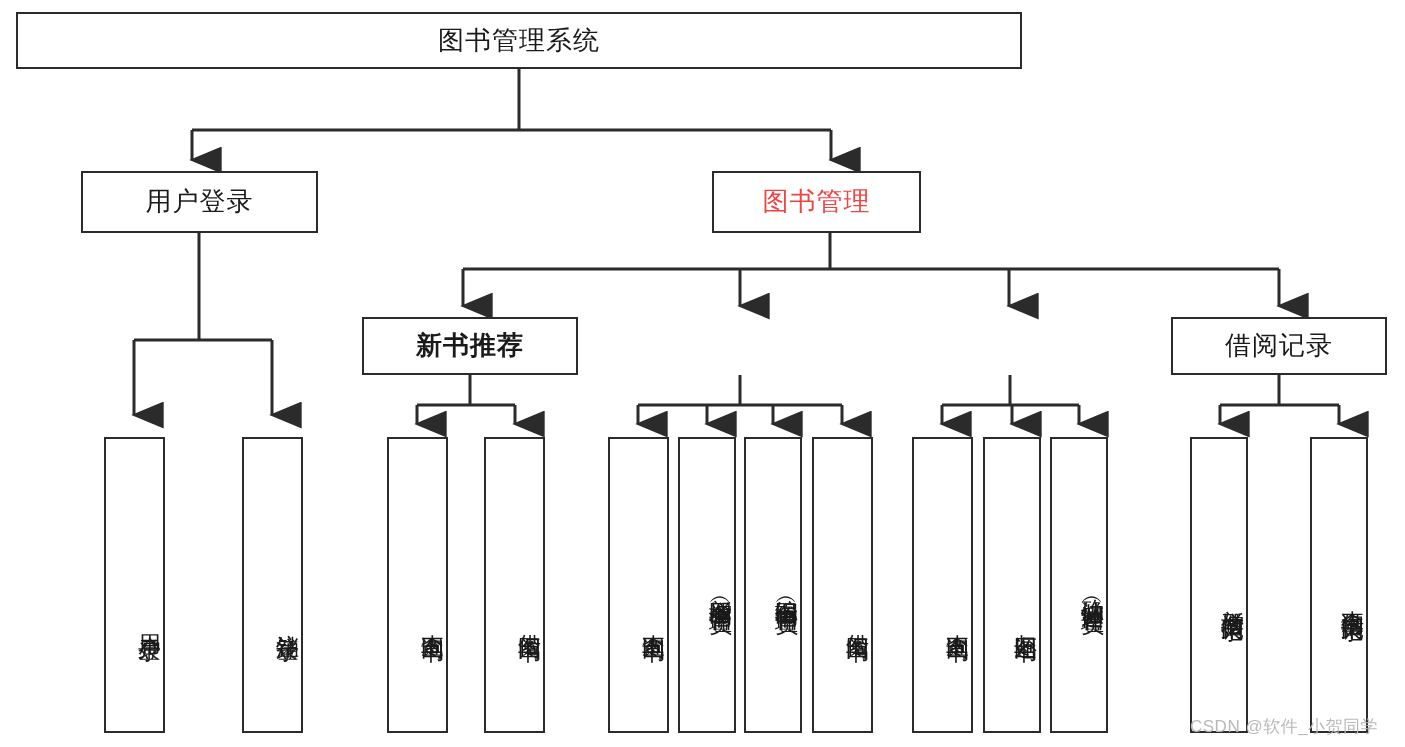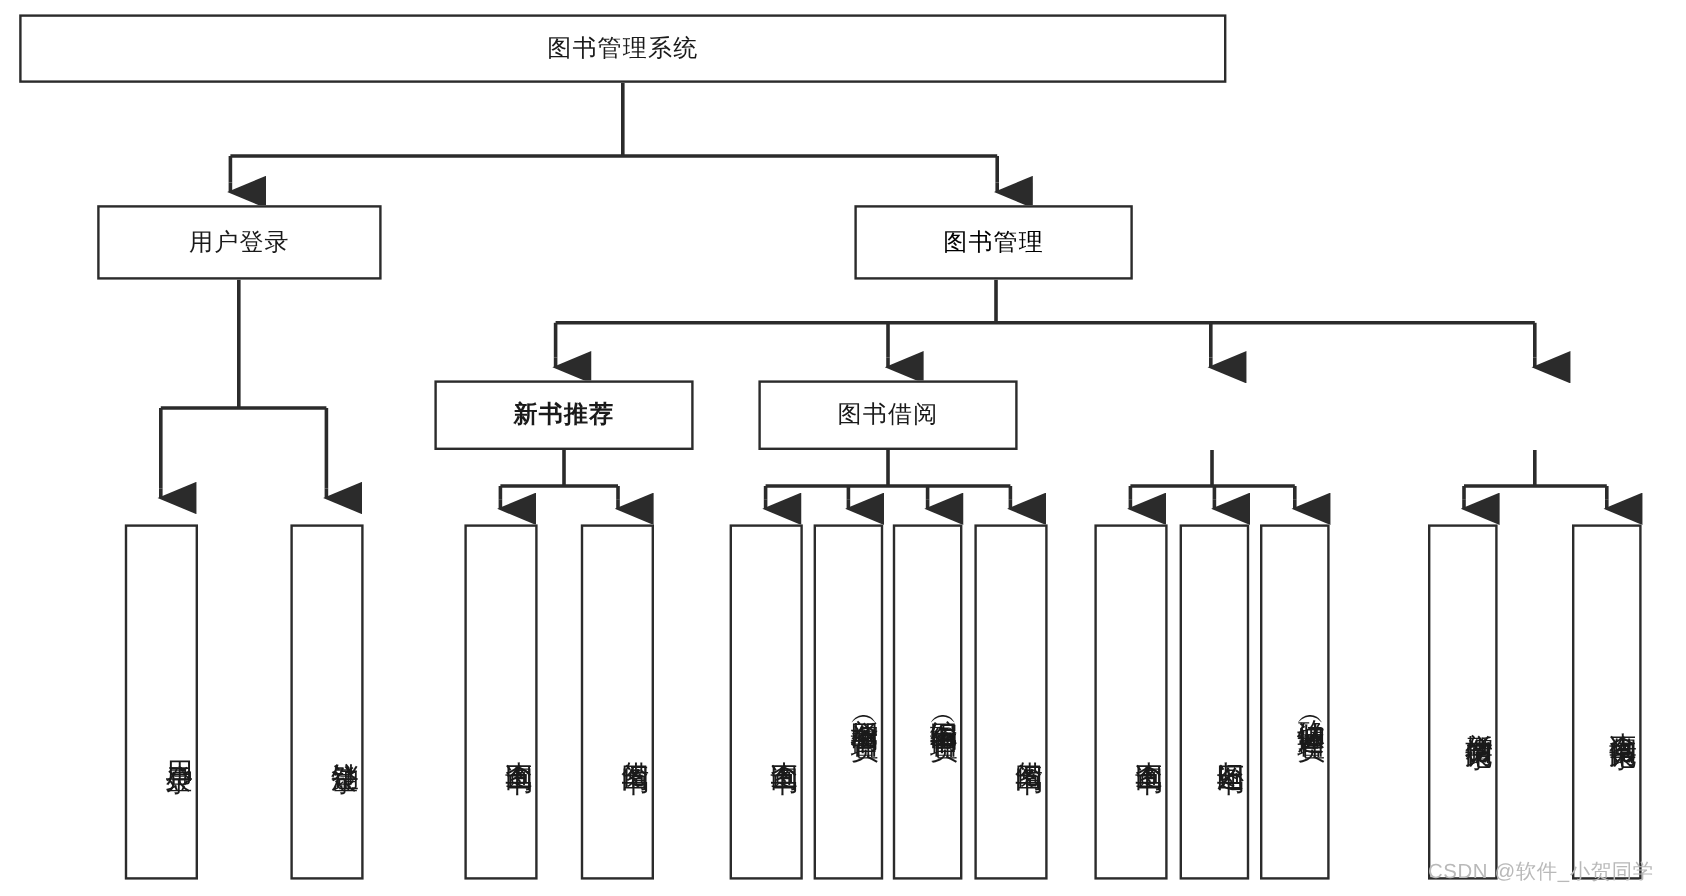--- a/index.html
+++ b/index.html
@@ -29,21 +29,21 @@
     position: absolute;
     box-sizing: border-box;
     background: #ffffff;
     border: 2px solid #2b2b2b;
     display: flex;
     align-items: center;
     justify-content: center;
     color: #1a1a1a;
   }
   .node-h {
-    font-size: 20px;
+    font-size: 26px;
     letter-spacing: 1px;
     line-height: 1.2;
     white-space: nowrap;
   }
   .node-v {
     writing-mode: vertical-rl;
     text-orientation: upright;
     font-size: 23px;
     line-height: 1.18;
     letter-spacing: 2px;
@@ -136,24 +136,24 @@
       <path d="M 1220 405 L 1220 416"></path>
       <path d="M 1220 416 L 1220 424" marker-end="url(#arrow)"></path>
       <path d="M 1339 405 L 1339 416"></path>
       <path d="M 1339 416 L 1339 424" marker-end="url(#arrow)"></path>
     </g>
   </svg>
 
   <div class="node node-h" style="left: 16px; top: 12px; width: 1006px; height: 57px; border-color: rgb(43, 43, 43); background: rgb(255, 255, 255); color: rgb(26, 26, 26);">图书管理系统</div>
 
   <div class="node node-h" style="left: 81px; top: 171px; width: 237px; height: 62px; border-color: rgb(43, 43, 43); background: rgb(255, 255, 255); color: rgb(26, 26, 26);">用户登录</div>
-  <div class="node node-h" style="left: 712px; top: 171px; width: 232px; height: 62px; border-color: rgb(43, 43, 43); background: rgb(255, 255, 255); color: #000000;">图书管理</div>
+  <div class="node node-h" style="left: 712px; top: 171px; width: 209px; height: 62px; border-color: rgb(43, 43, 43); background: rgb(255, 255, 255); color: #ef4444;">图书管理</div>
 
   <div class="node node-h" style="left: 362px; top: 317px; width: 216px; height: 58px; border-color: rgb(43, 43, 43); background: rgb(255, 255, 255); color: rgb(26, 26, 26); font-weight: bold;">新书推荐</div>
-  <div class="node node-h" style="left: 632px; top: 317px; width: 216px; height: 58px; border-color: rgb(43, 43, 43); background: rgb(255, 255, 255); color: rgb(26, 26, 26);">图书借阅</div>
+  <div class="node node-h" style="left: 1171px; top: 317px; width: 216px; height: 58px; border-color: rgb(43, 43, 43); background: rgb(255, 255, 255); color: rgb(26, 26, 26);">借阅记录</div>
 
   <div class="node node-v pad-top-big" style="left: 104px; top: 437px; width: 61px; height: 296px; border-color: rgb(43, 43, 43); background: rgb(255, 255, 255); color: rgb(26, 26, 26);">用户登录</div>
   <div class="node node-v pad-top-big" style="left: 242px; top: 437px; width: 61px; height: 296px; border-color: rgb(43, 43, 43); background: rgb(255, 255, 255); color: rgb(26, 26, 26);">注销登录</div>
   <div class="node node-v pad-top-big" style="left: 387px; top: 437px; width: 61px; height: 296px; border-color: rgb(43, 43, 43); background: rgb(255, 255, 255); color: rgb(26, 26, 26);">查询图书</div>
   <div class="node node-v pad-top-big" style="left: 484px; top: 437px; width: 61px; height: 296px; border-color: rgb(43, 43, 43); background: rgb(255, 255, 255); color: rgb(26, 26, 26);">借阅图书</div>
   <div class="node node-v pad-top-big" style="left: 608px; top: 437px; width: 61px; height: 296px; border-color: rgb(43, 43, 43); background: rgb(255, 255, 255); color: rgb(26, 26, 26);">查询图书</div>
   <div class="node node-v" style="left: 678px; top: 437px; width: 58px; height: 296px; border-color: rgb(43, 43, 43); background: rgb(255, 255, 255); color: rgb(26, 26, 26);">新增图书（管理员）</div>
   <div class="node node-v" style="left: 744px; top: 437px; width: 58px; height: 296px; border-color: rgb(43, 43, 43); background: rgb(255, 255, 255); color: rgb(26, 26, 26);">编辑图书（管理员）</div>
   <div class="node node-v pad-top-big" style="left: 812px; top: 437px; width: 61px; height: 296px; border-color: rgb(43, 43, 43); background: rgb(255, 255, 255); color: rgb(26, 26, 26);">借阅图书</div>
   <div class="node node-v pad-top-big" style="left: 912px; top: 437px; width: 61px; height: 296px; border-color: rgb(43, 43, 43); background: rgb(255, 255, 255); color: rgb(26, 26, 26);">查询图书</div>

